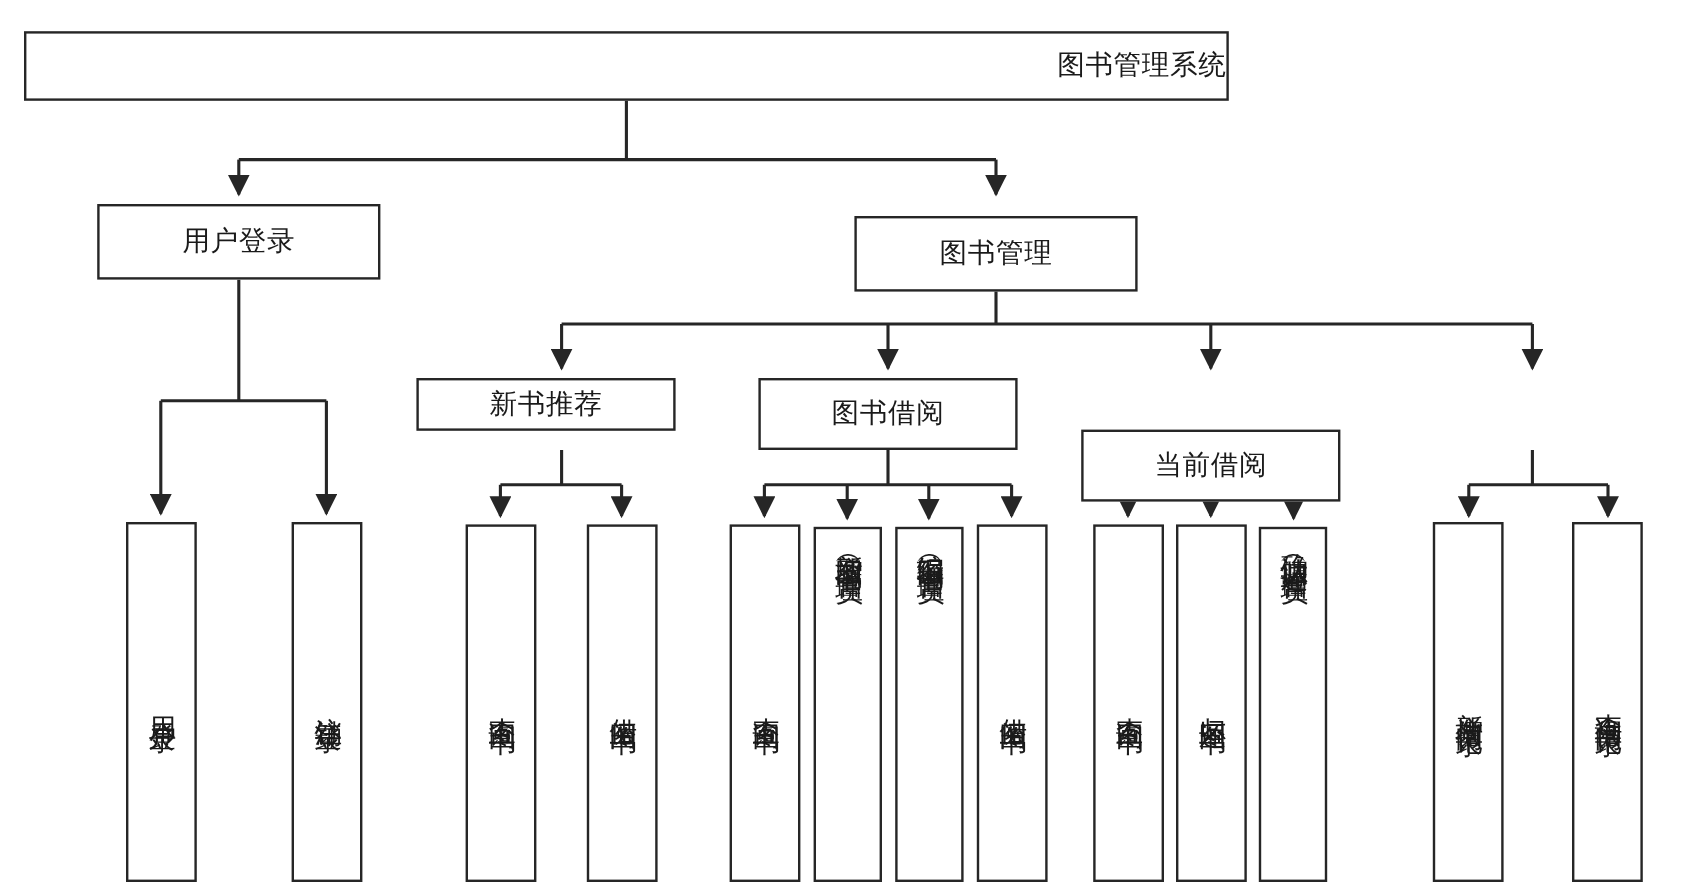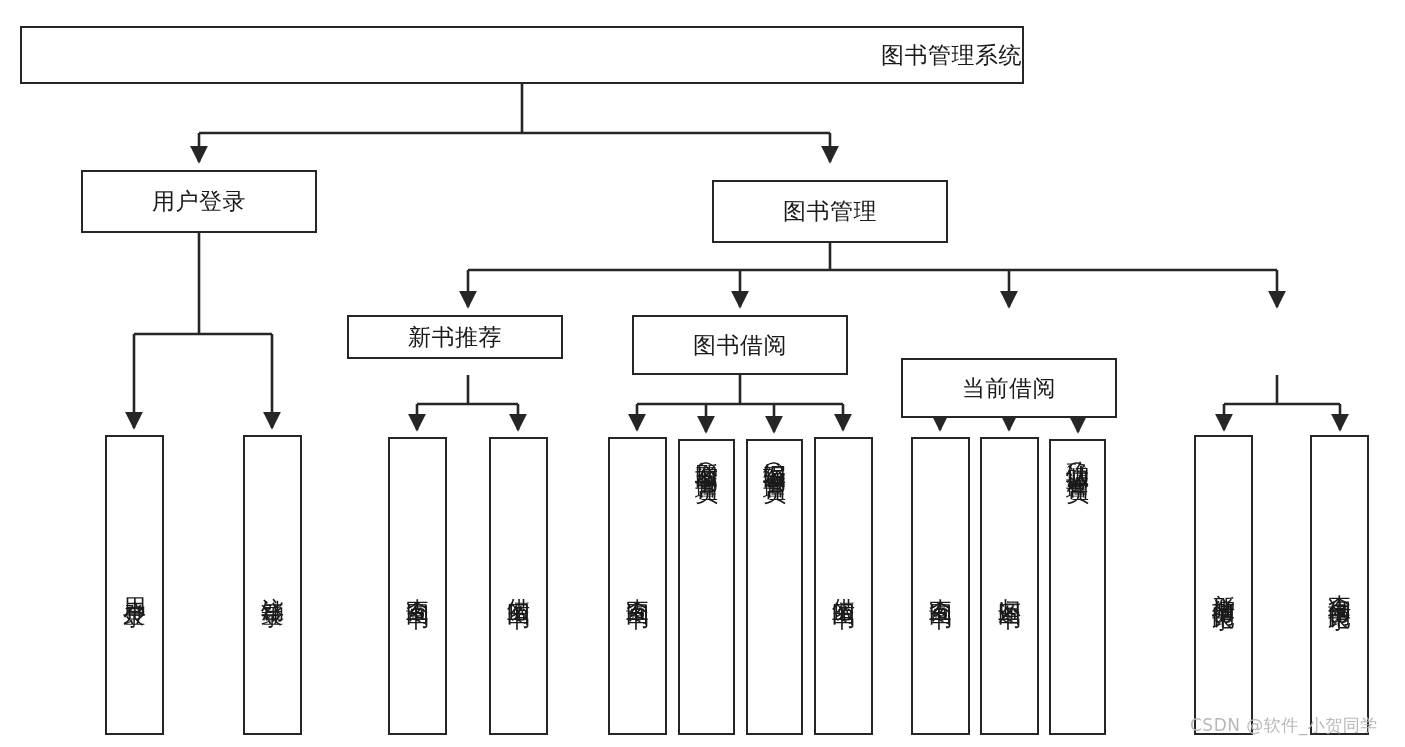--- a/index.html
+++ b/index.html
@@ -204,15 +204,14 @@
   </div>
 
   <div class="node vertical centered" style="left:1194px; top:435px; width:59px; height:300px;">
     <span class="node-label">新增借阅记录</span>
   </div>
 
   <div class="node vertical centered" style="left:1310px; top:435px; width:59px; height:300px;">
     <span class="node-label">查询借阅记录</span>
   </div>
 
-  <div class="watermark">CSDN @软件_小贺同学</div>
 
 </div>
 
 </body></html>

